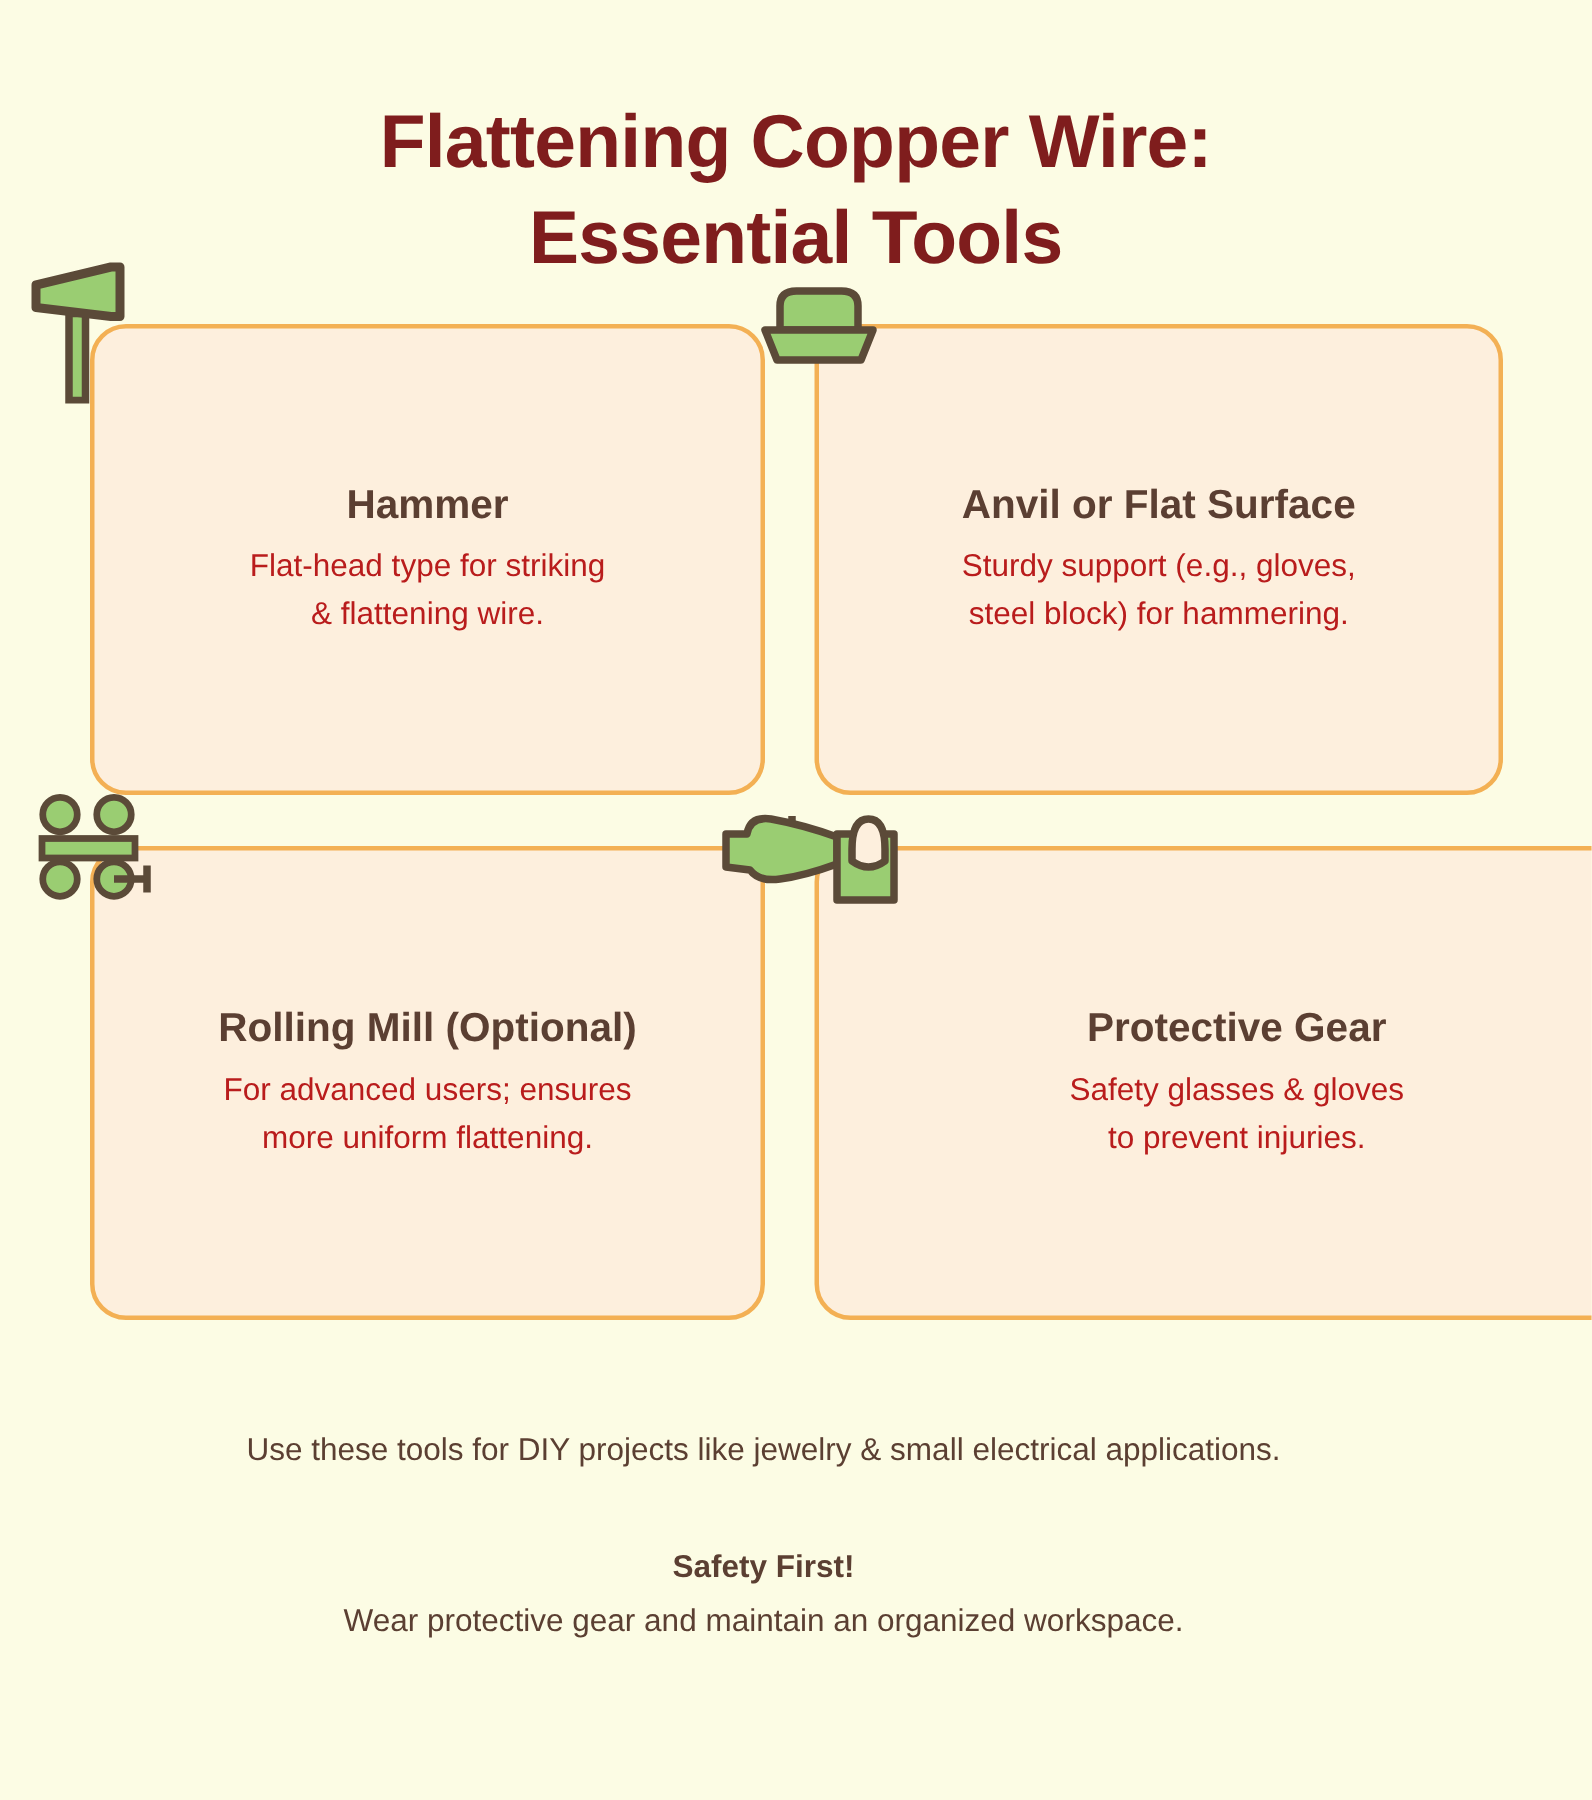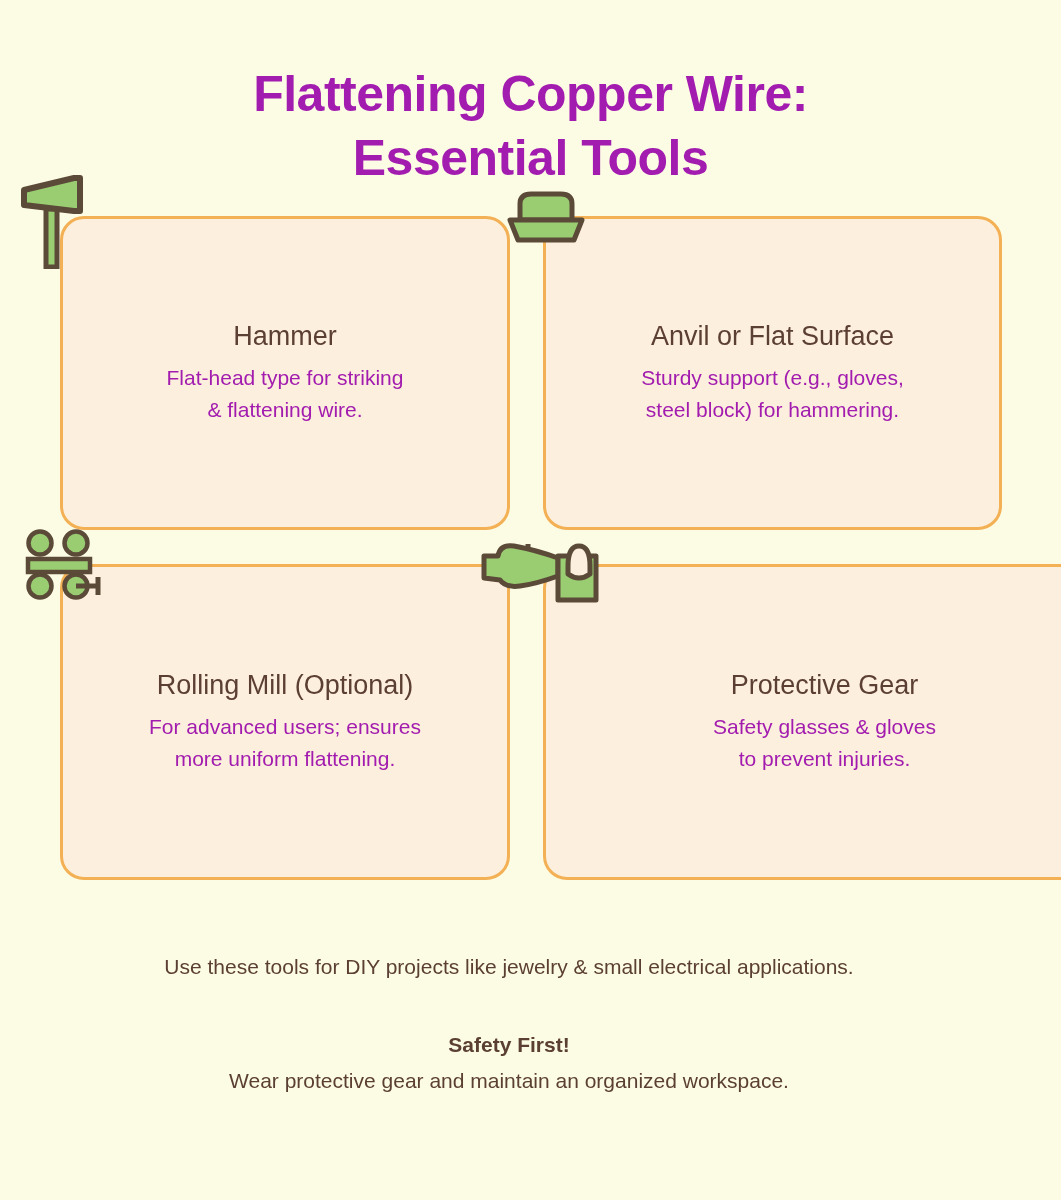--- a/index.html
+++ b/index.html
@@ -29,21 +29,21 @@
     width: 1061px;
     text-align: center;
   }
   .title-line {
     display: block;
     font-family: "Liberation Sans", sans-serif;
     font-weight: bold;
     font-size: 50px;
     line-height: 64px;
     letter-spacing: -0.5px;
-    color: #a21caf;
+    color: #7f1d1d;
   }
 
   
   .grid {
     position: absolute;
     left: 60px;
     top: 216px;
     width: 942px;
     height: 664px;
   }
@@ -58,31 +58,31 @@
     align-items: center;
     justify-content: center;
     padding: 0 22px;
   }
   .card.c1 { left: 0px;   top: 0px;   width: 450px; height: 314px; }
   .card.c2 { left: 483px; top: 0px;   width: 459px; height: 314px; }
   .card.c3 { left: 0px;   top: 348px; width: 450px; height: 316px; }
   .card.c4 { left: 483px; top: 348px; width: 541px; height: 316px; padding-left: 44px; }
 
   .card-title {
-    font-weight: normal;
+    font-weight: bold;
     font-size: 27px;
     line-height: 32px;
     color: #5b3f32;
     text-align: center;
     margin: 0 0 10px 0;
   }
   .card-desc {
     font-size: 21px;
     line-height: 32px;
-    color: #a21caf;
+    color: #b91c1c;
     text-align: center;
     margin: 0;
     white-space: pre-line;
   }
 
   
   .icon {
     position: absolute;
     z-index: 5;
     pointer-events: none;

